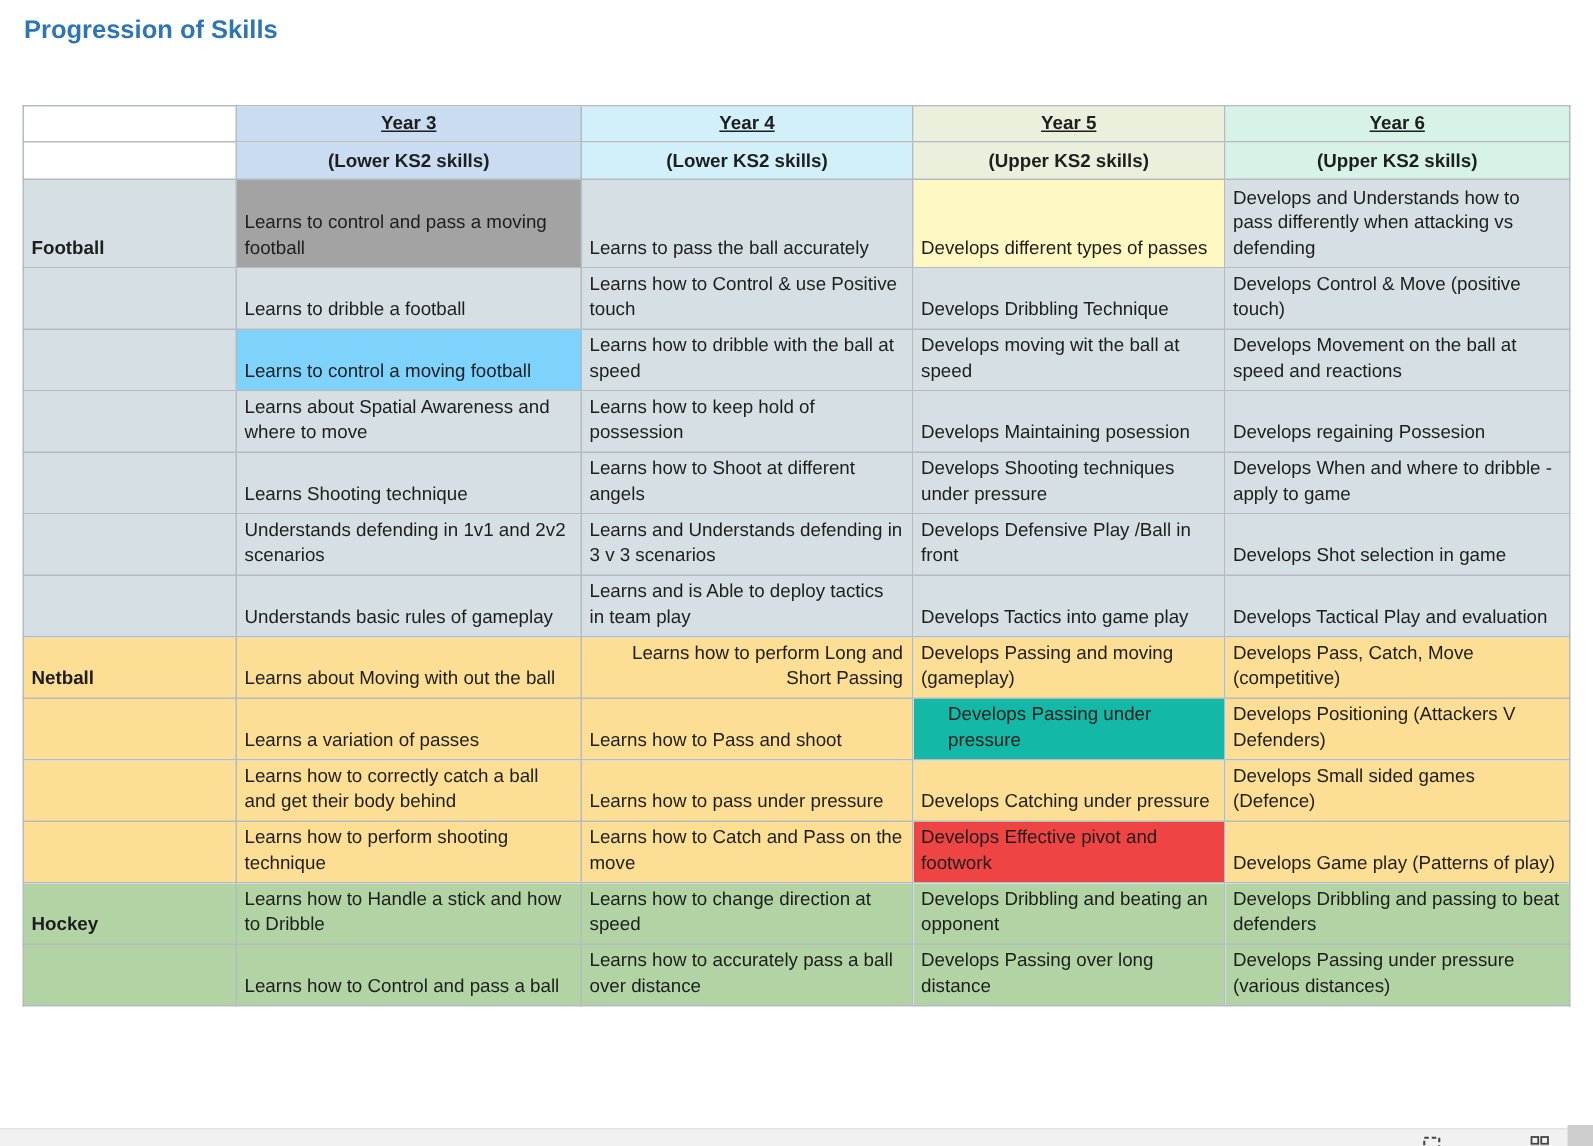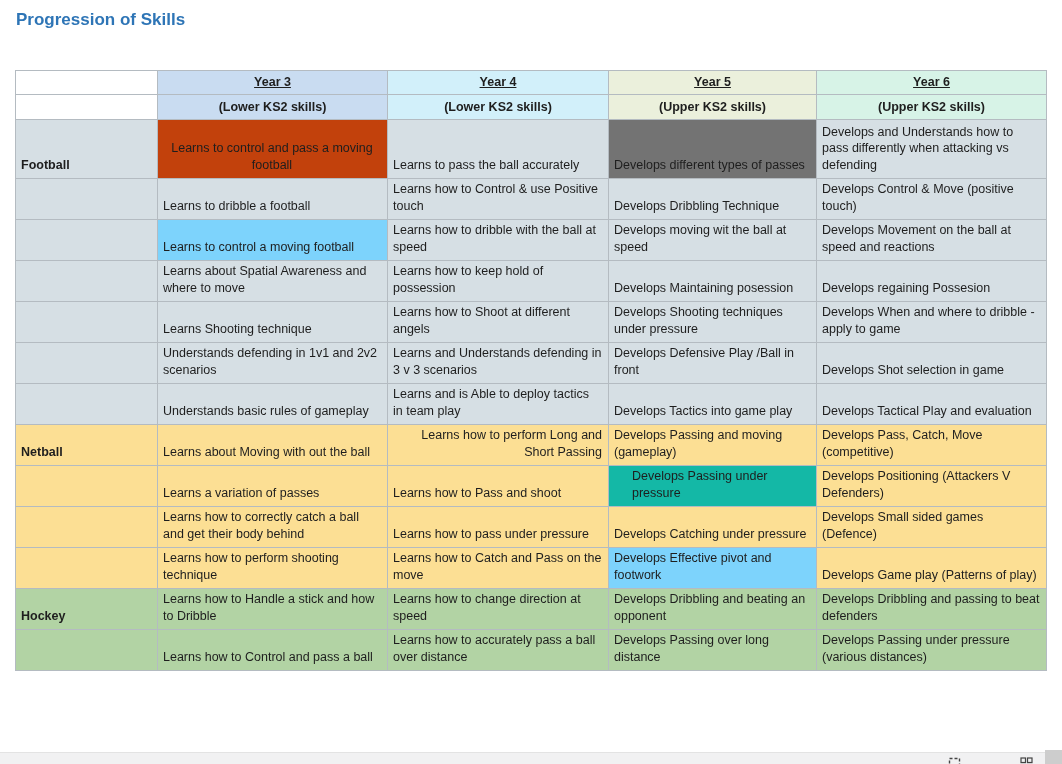--- a/index.html
+++ b/index.html
@@ -75,23 +75,23 @@
           <th class="corner"></th>
           <th style="background: rgb(201, 220, 241);">(Lower KS2 skills)</th>
           <th style="background: rgb(210, 240, 250);">(Lower KS2 skills)</th>
           <th style="background: rgb(235, 240, 220);">(Upper KS2 skills)</th>
           <th style="background: rgb(215, 243, 231);">(Upper KS2 skills)</th>
         </tr>
       </thead>
     <tbody>
         <tr class="drow-tall">
           <td class="section-label" style="background: rgb(214, 223, 228);">Football</td>
-          <td style="background: #c2410c; text-align: center;">Learns to control and pass a moving football</td>
+          <td style="background: #a3a3a3;">Learns to control and pass a moving football</td>
           <td style="background: rgb(214, 223, 228);">Learns to pass the ball accurately</td>
-          <td style="background: #737373;">Develops different types of passes</td>
+          <td style="background: #fef9c3;">Develops different types of passes</td>
           <td style="background: rgb(214, 223, 228);">Develops and Understands how to pass differently when attacking vs defending</td>
         </tr>
         <tr class="drow">
           <td class="section-label" style="background: rgb(214, 223, 228);"></td>
           <td style="background: rgb(214, 223, 228);">Learns to dribble a football</td>
           <td style="background: rgb(214, 223, 228);">Learns how to Control &amp; use Positive touch</td>
           <td style="background: rgb(214, 223, 228);">Develops Dribbling Technique</td>
           <td style="background: rgb(214, 223, 228);">Develops Control &amp; Move (positive touch)</td>
         </tr>
         <tr class="drow">
@@ -147,21 +147,21 @@
           <td class="section-label" style="background: rgb(252, 223, 148);"></td>
           <td style="background: rgb(252, 223, 148);">Learns how to correctly catch a ball and get their body behind</td>
           <td style="background: rgb(252, 223, 148);">Learns how to pass under pressure</td>
           <td style="background: rgb(252, 223, 148);">Develops Catching under pressure</td>
           <td style="background: rgb(252, 223, 148);">Develops Small sided games (Defence)</td>
         </tr>
         <tr class="drow">
           <td class="section-label" style="background: rgb(252, 223, 148);"></td>
           <td style="background: rgb(252, 223, 148);">Learns how to perform shooting technique</td>
           <td style="background: rgb(252, 223, 148);">Learns how to Catch and Pass on the move</td>
-          <td style="background: #7dd3fc;">Develops Effective pivot and footwork</td>
+          <td style="background: #ef4444;">Develops Effective pivot and footwork</td>
           <td style="background: rgb(252, 223, 148);">Develops Game play (Patterns of play)</td>
         </tr>
         <tr class="drow">
           <td class="section-label" style="background: rgb(178, 211, 164);">Hockey</td>
           <td style="background: rgb(178, 211, 164);">Learns how to Handle a stick and how to Dribble</td>
           <td style="background: rgb(178, 211, 164);">Learns how to change direction at speed</td>
           <td style="background: rgb(178, 211, 164);">Develops Dribbling and beating an opponent</td>
           <td style="background: rgb(178, 211, 164);">Develops Dribbling and passing to beat defenders</td>
         </tr>
         <tr class="drow">

